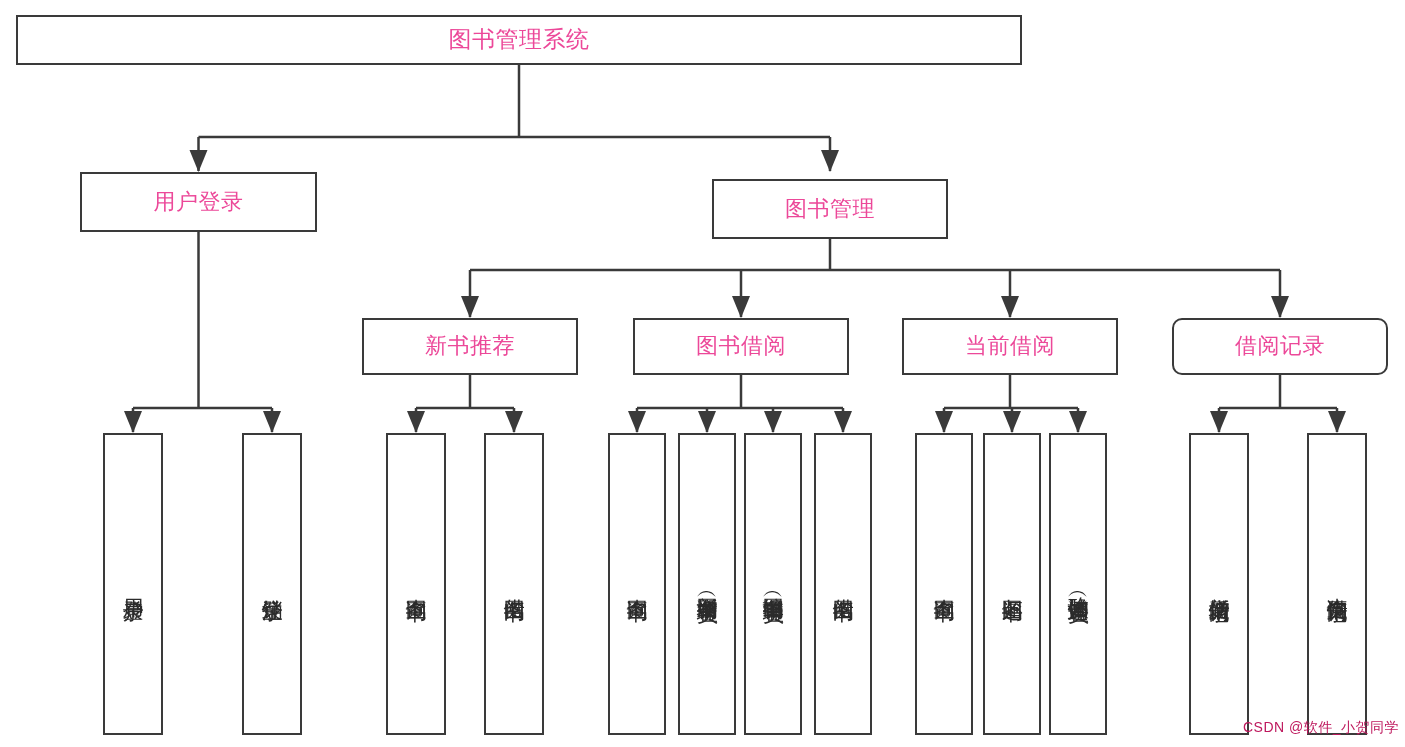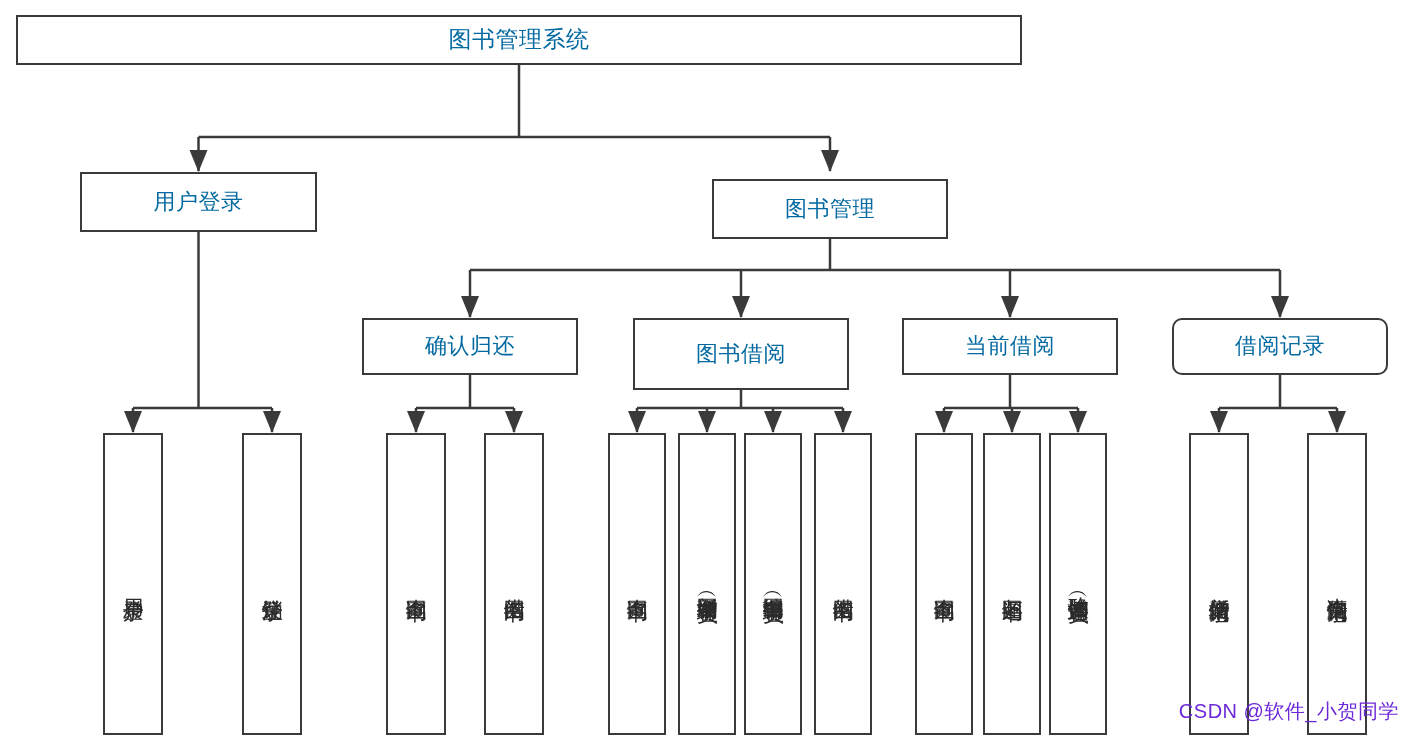--- a/index.html
+++ b/index.html
@@ -26,21 +26,21 @@
     box-sizing: border-box;
     background: #ffffff;
     border: 2.5px solid #3a3a3a;
     display: flex;
     align-items: center;
     justify-content: center;
     overflow: hidden;
   }
   .node-label-h {
     font-size: 22px;
-    color: #0369a1;
+    color: #ec4899;
     line-height: 1.1;
     white-space: nowrap;
     letter-spacing: 0.5px;
   }
   .node-label-v {
     font-size: 21px;
     color: #2b2b2b;
     writing-mode: vertical-rl;
     text-orientation: upright;
     line-height: 1.35;
@@ -63,23 +63,23 @@
     stroke: #3a3a3a;
     stroke-width: 2.5;
     fill: none;
   }
   .link-arrow {
     fill: #3a3a3a;
   }
   #watermark {
     position: absolute;
     right: 6px;
-    bottom: 22px;
-    font-size: 20px;
-    color: #6d28d9;
+    bottom: 10px;
+    font-size: 14px;
+    color: #be185d;
     white-space: nowrap;
     letter-spacing: 0.5px;
   }
 </style>
 </head>
 <body>
 
 <div id="diagram-root">
   <svg id="link-layer" viewBox="0 0 1405 747">
       <path d="M519 65 L519 137" class="link-line"></path>
@@ -139,23 +139,23 @@
       <div class="node-box title-box" style="left: 16px; top: 15px; width: 1006px; height: 50px;">
         <span class="node-label-h">图书管理系统</span>
       </div>
       <div class="node-box" style="left: 80px; top: 172px; width: 237px; height: 60px;">
         <span class="node-label-h">用户登录</span>
       </div>
       <div class="node-box" style="left: 712px; top: 179px; width: 236px; height: 60px;">
         <span class="node-label-h">图书管理</span>
       </div>
       <div class="node-box" style="left: 362px; top: 318px; width: 216px; height: 57px;">
-        <span class="node-label-h">确认归还</span>
-      </div>
-      <div class="node-box" style="left: 633px; top: 318px; width: 216px; height: 72px;">
+        <span class="node-label-h">新书推荐</span>
+      </div>
+      <div class="node-box" style="left: 633px; top: 318px; width: 216px; height: 57px;">
         <span class="node-label-h">图书借阅</span>
       </div>
       <div class="node-box" style="left: 902px; top: 318px; width: 216px; height: 57px;">
         <span class="node-label-h">当前借阅</span>
       </div>
       <div class="node-box" style="left: 1172px; top: 318px; width: 216px; height: 57px; border-radius: 10px;">
         <span class="node-label-h">借阅记录</span>
       </div>
       <div class="node-box" style="left: 103px; top: 433px; width: 60px; height: 302px;">
         <span class="node-label-v">用户登录</span>

